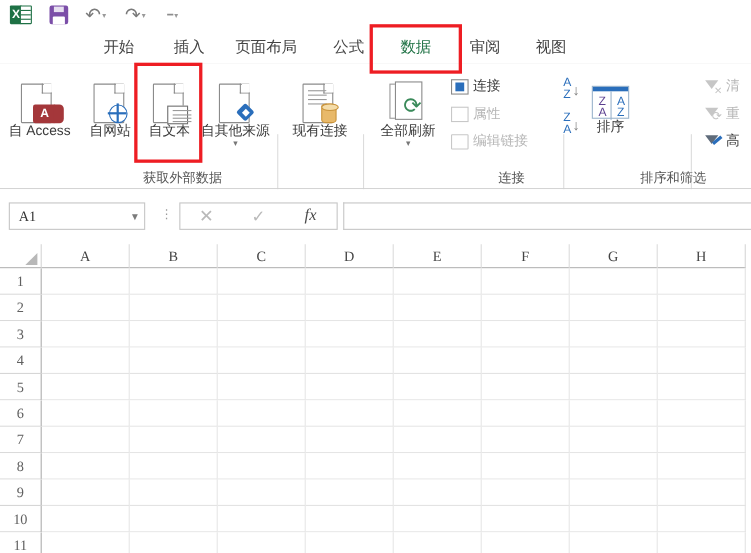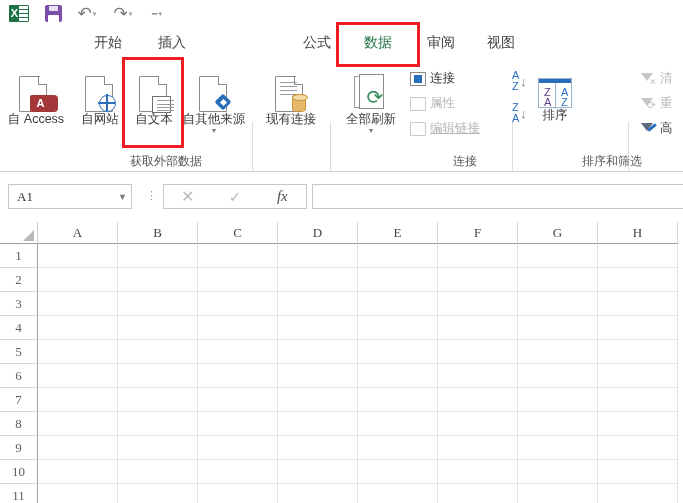--- a/index.html
+++ b/index.html
@@ -290,20 +290,23 @@
     </div>
   </div>
 
   <div class="tabstrip">
     <div class="tab" style="left:146px;width:52px;">
         <span>插入</span>
       </div>
     <div class="tab" style="left:82px;width:52px;">
         <span>开始</span>
       </div>
+    <div class="tab" style="left:204px;width:76px;">
+        <span>页面布局</span>
+      </div>
     <div class="tab" style="left:291px;width:52px;">
         <span>公式</span>
       </div>
     <div class="tab active" style="left:352px;width:52px;">
         <span>数据</span>
       </div>
     <div class="tab" style="left:475px;width:52px;">
         <span>视图</span>
       </div>
     <div class="tab" style="left:415px;width:52px;">
@@ -399,21 +402,21 @@
     <div class="small-btn" style="left:410px; top:10px;">
       <span style="display:inline-block;width:16px;height:14px;border:1.3px solid #8a8a8a;background:#fff;position:relative;">
         <span style="position:absolute;left:3px;top:2px;width:8px;height:8px;background:#2a6ebb;display:block;"></span>
       </span>
       <span>连接</span>
     </div>
     <div class="small-btn disabled" style="left:410px; top:35px;">
       <span style="display:inline-block;width:16px;height:14px;border:1.3px solid #c8c8c8;background:#fff;"></span>
       <span>属性</span>
     </div>
-    <div class="small-btn disabled" style="left:410px; top:60px;text-decoration:underline;">
+    <div class="small-btn disabled" style="left:410px; top:60px;">
       <span style="display:inline-block;width:16px;height:14px;border:1.3px solid #c8c8c8;background:#fff;border-radius:1px;"></span>
       <span>编辑链接</span>
     </div>
 
     <div style="position:absolute;left:512px;top:12px;">
       <div class="az">
           <span class="letters">
             <b>A</b>
             <b>Z</b>
           </span>

